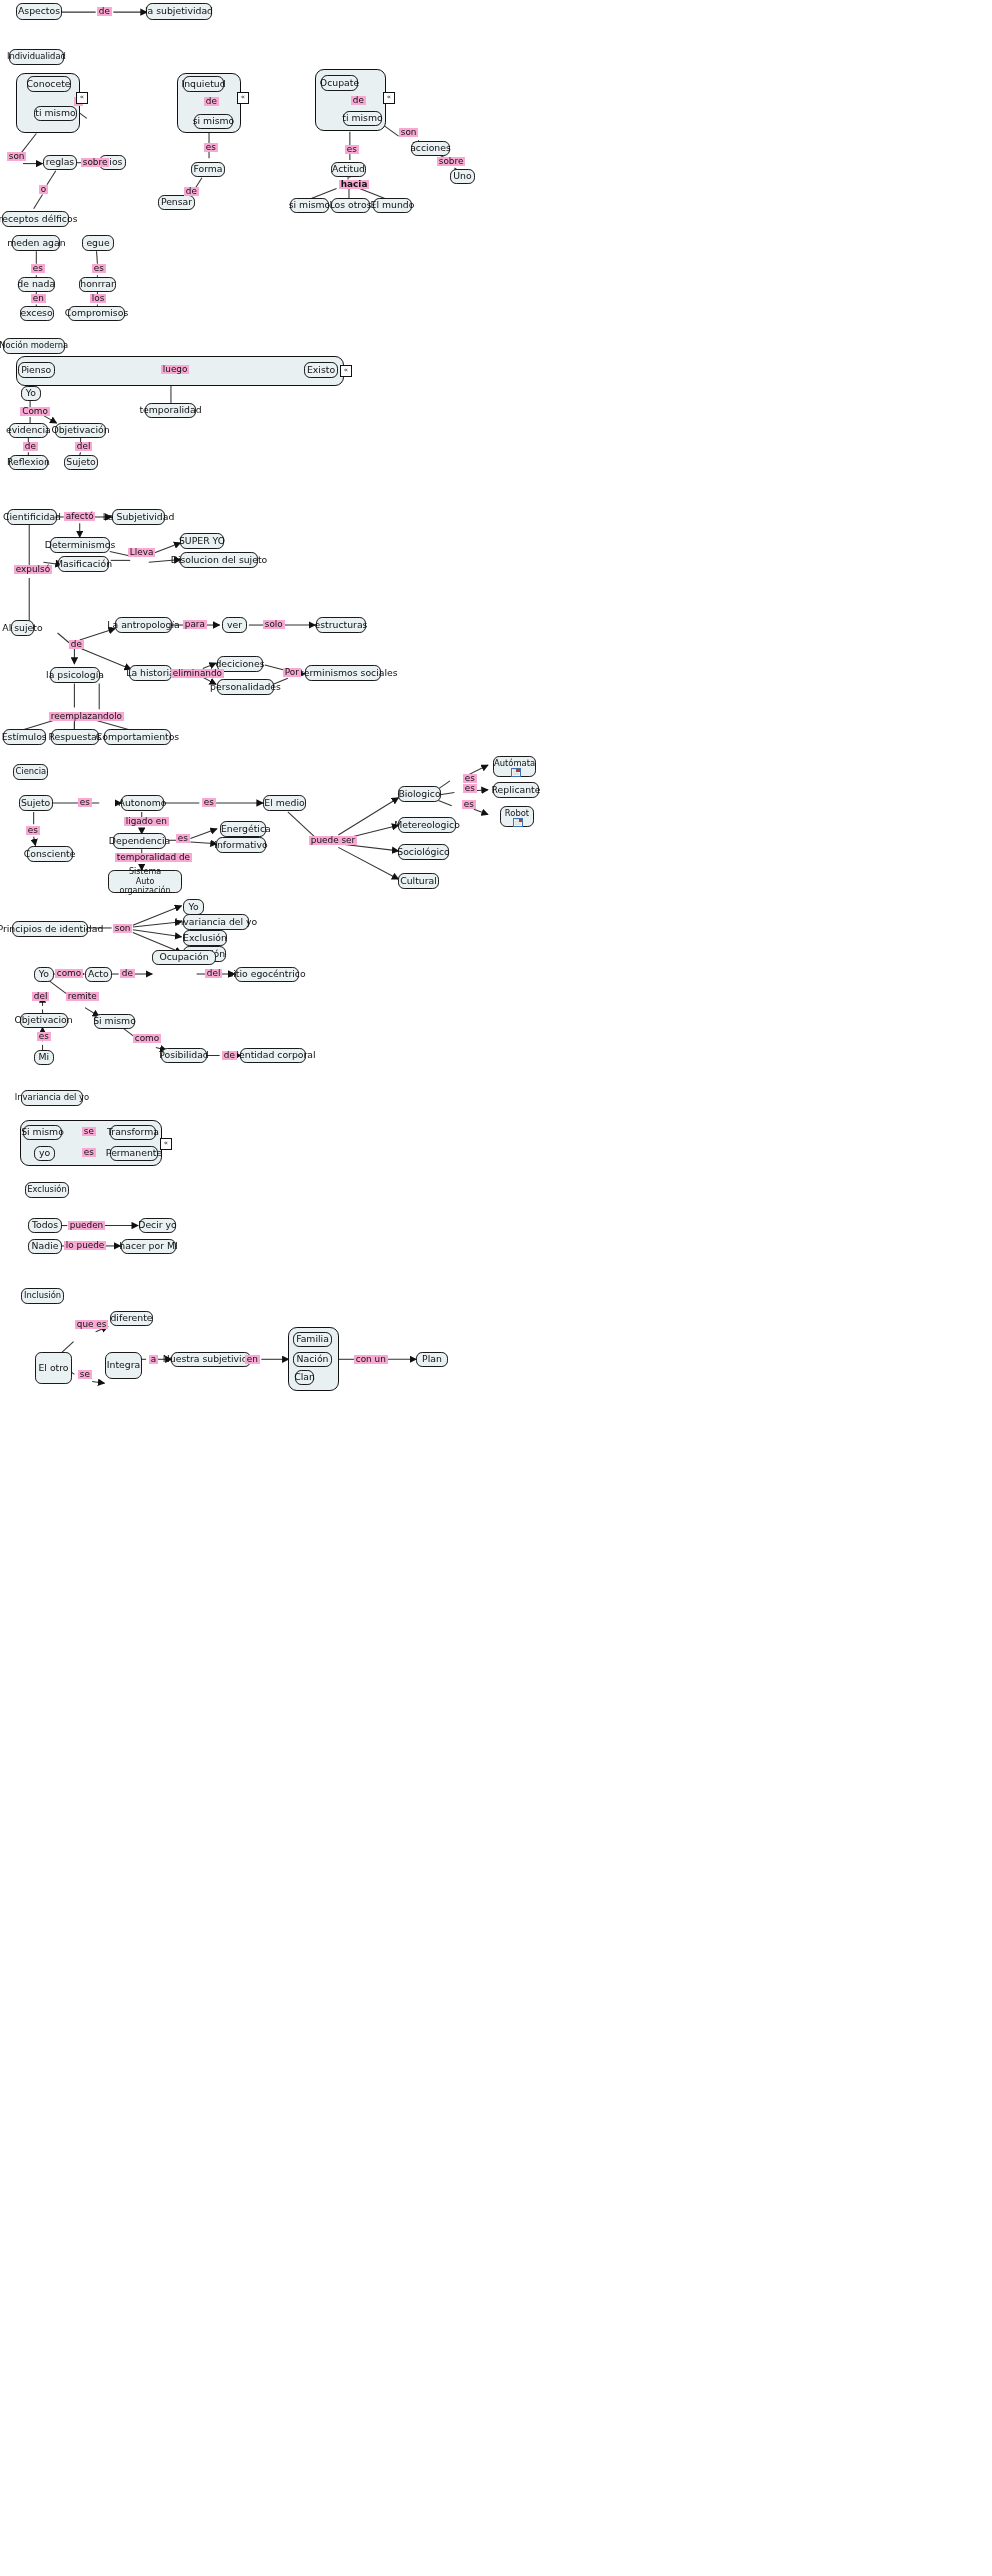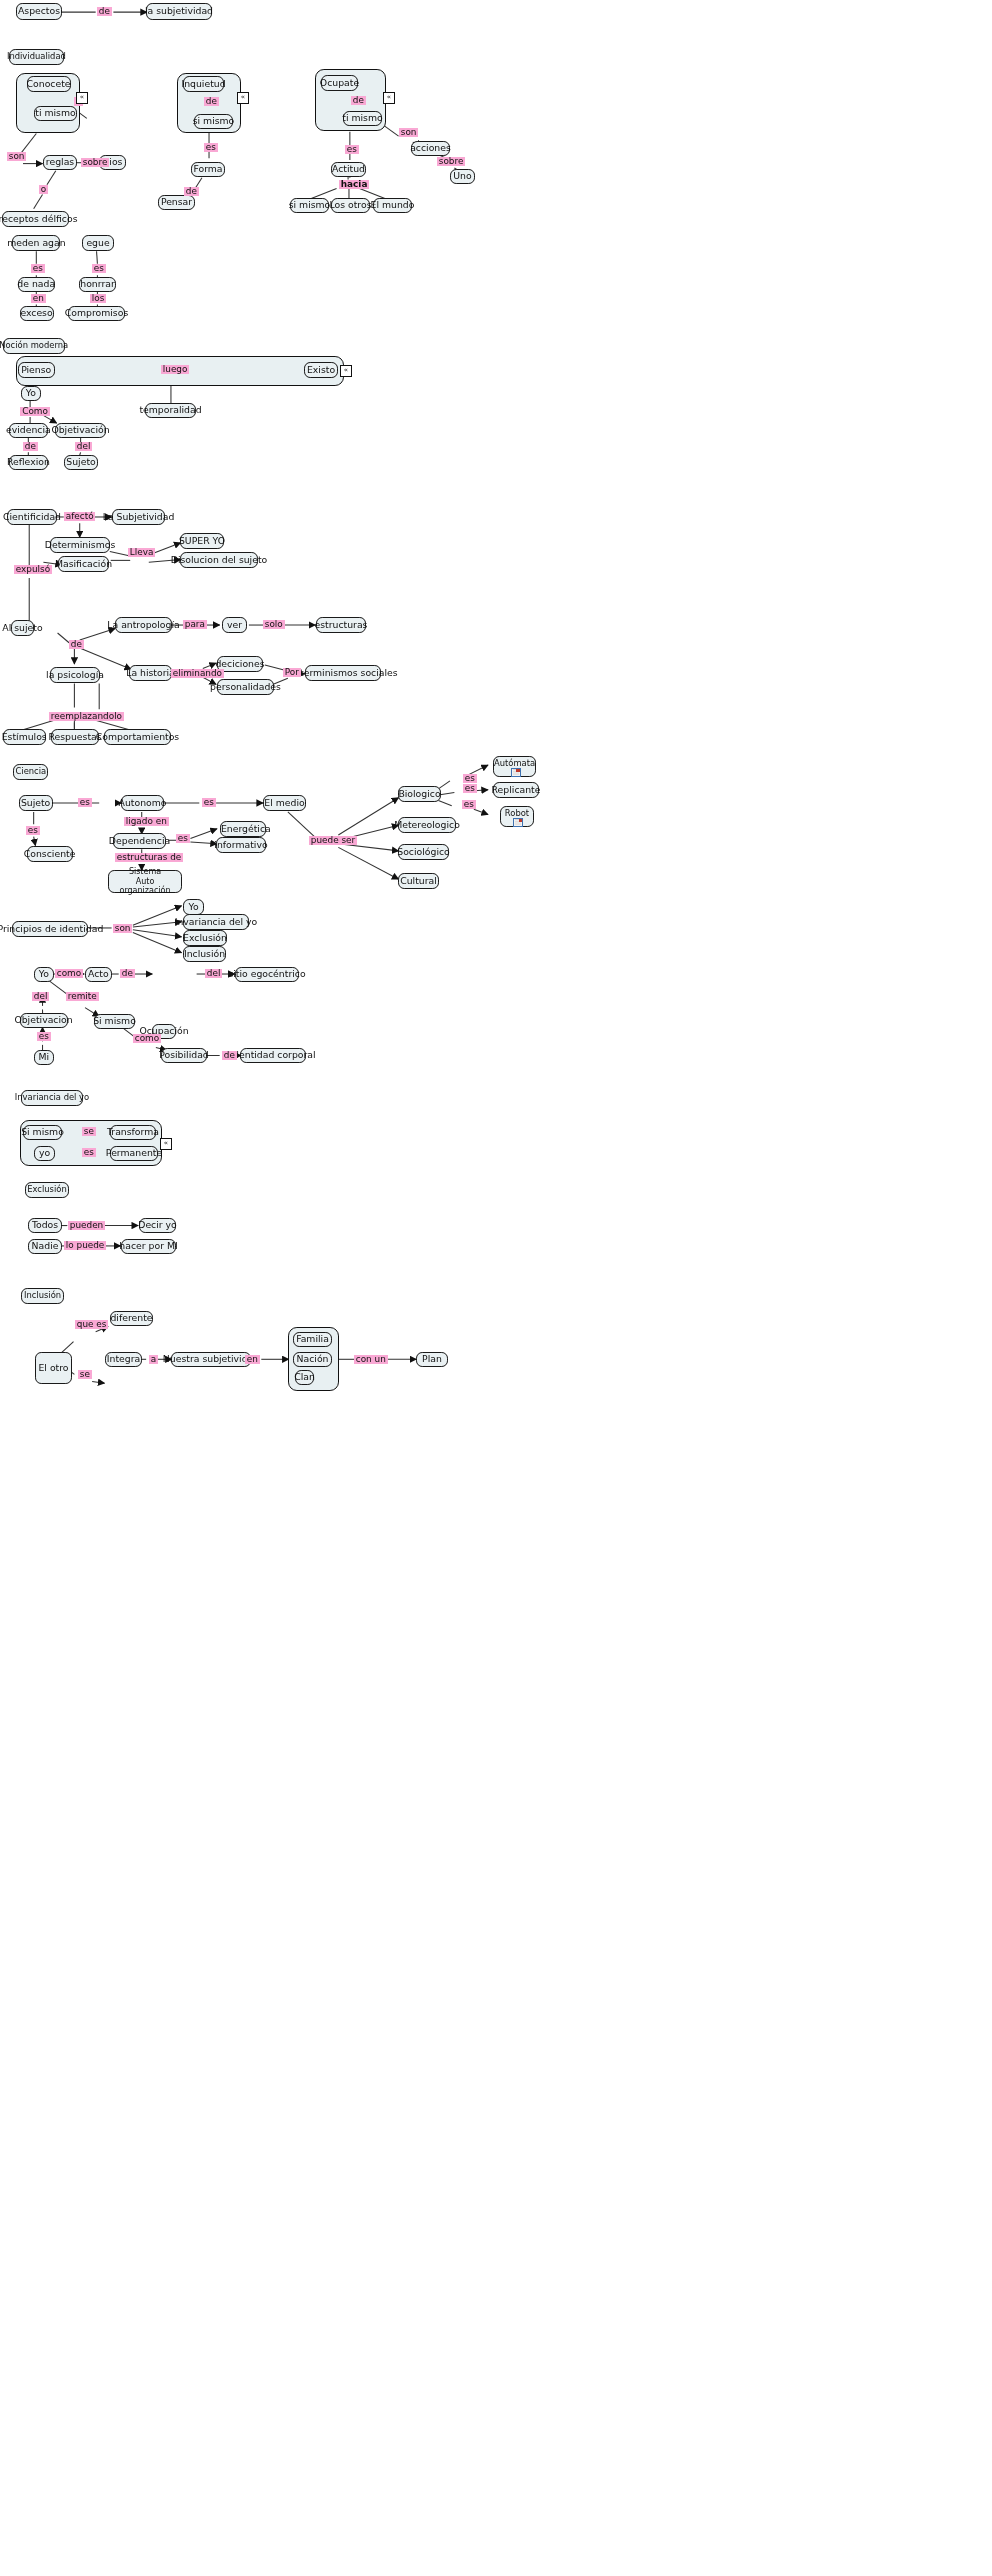--- a/index.html
+++ b/index.html
@@ -389,21 +389,21 @@
   <div class="node" style="left:263px;top:795px;width:43px;height:16px;">El medio</div>
 
   <div class="linklabel" style="left:26px;top:826px;">es</div>
   <div class="node" style="left:26.6px;top:846px;width:46px;height:16px;">Consciente</div>
 
   <div class="linklabel" style="left:124px;top:817px;">ligado en</div>
   <div class="node" style="left:113px;top:833px;width:53px;height:16px;">Dependencia</div>
   <div class="linklabel" style="left:176px;top:834px;">es</div>
   <div class="node" style="left:220px;top:821px;width:46px;height:16px;padding-left:11px;">Energética</div>
   <div class="node" style="left:216px;top:837px;width:50px;height:16px;">informativo</div>
-  <div class="linklabel" style="left:115px;top:853px;">estructuras de</div>
+  <div class="linklabel" style="left:115px;top:853px;">temporalidad de</div>
   <div class="node two-line" style="left:108px;top:870px;width:74px;height:23px;font-size:8px;">
     <span style="white-space:pre-line;">Sistema
 Auto organización</span>
   </div>
 
   <div class="linklabel" style="left:309px;top:836px;">puede ser</div>
   <div class="node" style="left:398px;top:786px;width:43px;height:16px;">Biologico</div>
   <div class="node" style="left:398px;top:817px;width:58px;height:16px;">Metereologico</div>
   <div class="node" style="left:398px;top:844px;width:51px;height:16px;">Sociológico</div>
   <div class="node" style="left:398px;top:873px;width:41px;height:16px;">Cultural</div>
@@ -425,21 +425,21 @@
   <div class="linklabel" style="left:113px;top:924px;">son</div>
   <div class="node" style="left:183px;top:899px;width:21px;height:16px;">Yo</div>
   <div class="node" style="left:183px;top:914px;width:66px;height:16px;">Invariancia del yo</div>
   <div class="node" style="left:183px;top:930px;width:44px;height:16px;">Exclusión</div>
   <div class="node" style="left:183px;top:946px;width:43px;height:16px;">Inclusión</div>
 
   <div class="node" style="left:34px;top:967px;width:19.5px;height:15px;">Yo</div>
   <div class="linklabel" style="left:55px;top:969px;">como</div>
   <div class="node" style="left:85px;top:967px;width:26.6px;height:15px;">Acto</div>
   <div class="linklabel" style="left:120px;top:969px;">de</div>
-  <div class="node" style="left:152px;top:1024px;width:24px;height:15px;">Ocupación</div>
+  <div class="node" style="left:152px;top:950px;width:64px;height:15px;">Ocupación</div>
   <div class="linklabel" style="left:205px;top:969px;">del</div>
   <div class="node" style="left:235px;top:967px;width:64px;height:15px;">sitio egocéntrico</div>
 
   <div class="linklabel" style="left:32px;top:992px;">del</div>
   <div class="linklabel" style="left:66px;top:992px;">remite</div>
   <div class="node" style="left:19.5px;top:1013px;width:48px;height:15px;">Objetivacion</div>
   <div class="linklabel" style="left:37px;top:1032px;">es</div>
   <div class="node" style="left:34px;top:1050px;width:19.5px;height:15px;">Mi</div>
 
   <div class="node" style="left:94px;top:1014px;width:41px;height:15px;">Si mismo</div>
@@ -467,21 +467,21 @@
   <div class="node" style="left:28px;top:1239px;width:34px;height:15px;">Nadie</div>
   <div class="linklabel" style="left:64px;top:1241px;">lo puede</div>
   <div class="node" style="left:121px;top:1239px;width:55px;height:15px;">hacer por MI</div>
 
   <div class="node" style="left:21px;top:1288px;width:43px;height:16px;font-size:8.4px;">Inclusión</div>
 
   <div class="node" style="left:35px;top:1352px;width:37px;height:32px;">El otro</div>
   <div class="linklabel" style="left:75px;top:1320px;">que es</div>
   <div class="node" style="left:110px;top:1311px;width:43px;height:15px;">diferente</div>
   <div class="linklabel" style="left:78px;top:1370px;">se</div>
-  <div class="node" style="left:105px;top:1352px;width:37px;height:15px;">Integra</div>
+  <div class="node" style="left:105px;top:1352px;width:37px;height:27px;border-radius:7px;">Integra</div>
   <div class="linklabel" style="left:149px;top:1355px;">a</div>
   <div class="node" style="left:171px;top:1352px;width:80px;height:15px;">Nuestra subjetividad</div>
   <div class="linklabel" style="left:245px;top:1355px;">en</div>
 
   <div class="group" style="left:288px;top:1327px;width:51px;height:64px;"></div>
   <div class="node" style="left:293px;top:1332px;width:39px;height:15px;">Familia</div>
   <div class="node" style="left:293px;top:1352px;width:39px;height:15px;">Nación</div>
   <div class="node" style="left:295px;top:1370px;width:19px;height:15px;">Clan</div>
 
   <div class="linklabel" style="left:354px;top:1355px;">con un</div>

